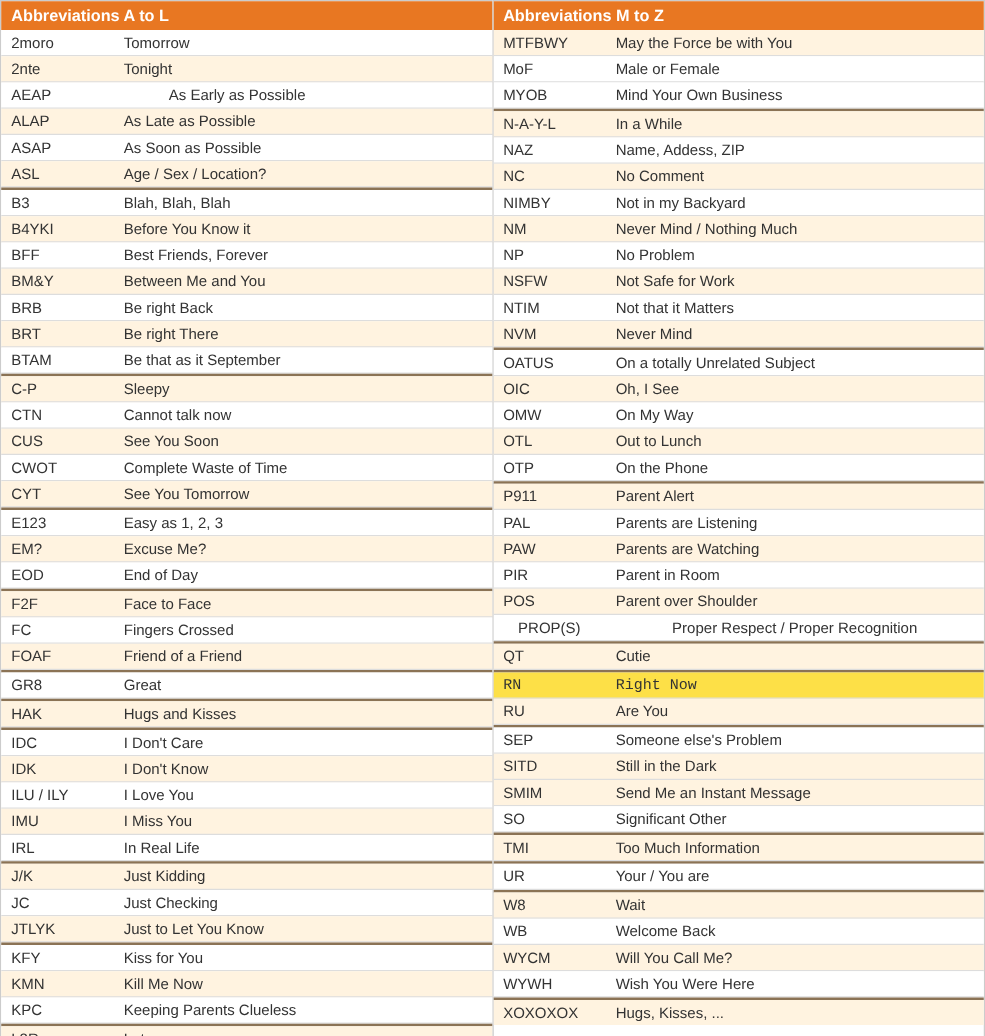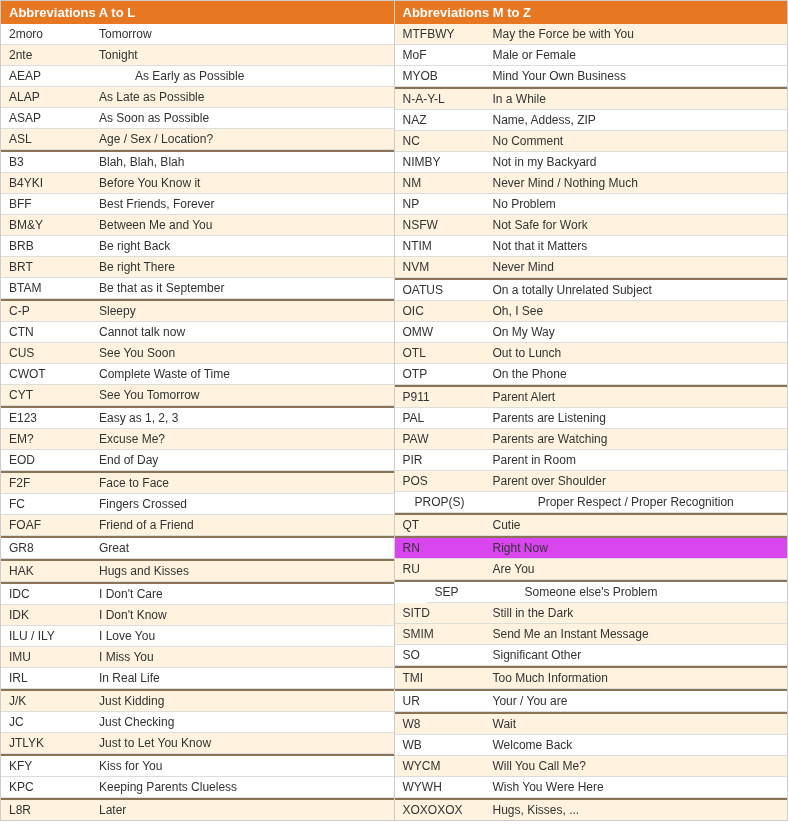--- a/index.html
+++ b/index.html
@@ -196,20 +196,24 @@
         </div>
         <div class="row" style="background: rgb(255, 243, 224);">
           <div class="cell-abbr">JTLYK</div>
           <div class="cell-meaning">Just to Let You Know</div>
         </div>
         <div style="height: 2px; background: rgb(139, 115, 85);"></div>
         <div class="row" style="background: rgb(255, 255, 255);">
           <div class="cell-abbr">KFY</div>
           <div class="cell-meaning">Kiss for You</div>
         </div>
+        <div class="row" style="background: rgb(255, 243, 224);">
+          <div class="cell-abbr">KMN</div>
+          <div class="cell-meaning">Kill Me Now</div>
+        </div>
         <div class="row" style="background: rgb(255, 255, 255);">
           <div class="cell-abbr">KPC</div>
           <div class="cell-meaning">Keeping Parents Clueless</div>
         </div>
         <div style="height: 2px; background: rgb(139, 115, 85);"></div>
         <div class="row" style="background: rgb(255, 243, 224);">
           <div class="cell-abbr">L8R</div>
           <div class="cell-meaning">Later</div>
         </div>
       </div>
@@ -311,30 +315,30 @@
         <div class="row" style="background: rgb(255, 255, 255); text-align: center;">
           <div class="cell-abbr">PROP(S)</div>
           <div class="cell-meaning">Proper Respect / Proper Recognition</div>
         </div>
         <div style="height: 2px; background: rgb(139, 115, 85);"></div>
         <div class="row" style="background: rgb(255, 243, 224);">
           <div class="cell-abbr">QT</div>
           <div class="cell-meaning">Cutie</div>
         </div>
         <div style="height: 2px; background: rgb(139, 115, 85);"></div>
-        <div class="row" style="background: #d946ef;">
+        <div class="row" style="background: #fde047; font-family: Liberation Mono, monospace;">
           <div class="cell-abbr">RN</div>
           <div class="cell-meaning">Right Now</div>
         </div>
         <div class="row" style="background: rgb(255, 243, 224);">
           <div class="cell-abbr">RU</div>
           <div class="cell-meaning">Are You</div>
         </div>
         <div style="height: 2px; background: rgb(139, 115, 85);"></div>
-        <div class="row" style="background: rgb(255, 255, 255); margin-left: 32px;">
+        <div class="row" style="background: rgb(255, 255, 255);">
           <div class="cell-abbr">SEP</div>
           <div class="cell-meaning">Someone else's Problem</div>
         </div>
         <div class="row" style="background: rgb(255, 243, 224);">
           <div class="cell-abbr">SITD</div>
           <div class="cell-meaning">Still in the Dark</div>
         </div>
         <div class="row" style="background: rgb(255, 243, 224);">
           <div class="cell-abbr">SMIM</div>
           <div class="cell-meaning">Send Me an Instant Message</div>

